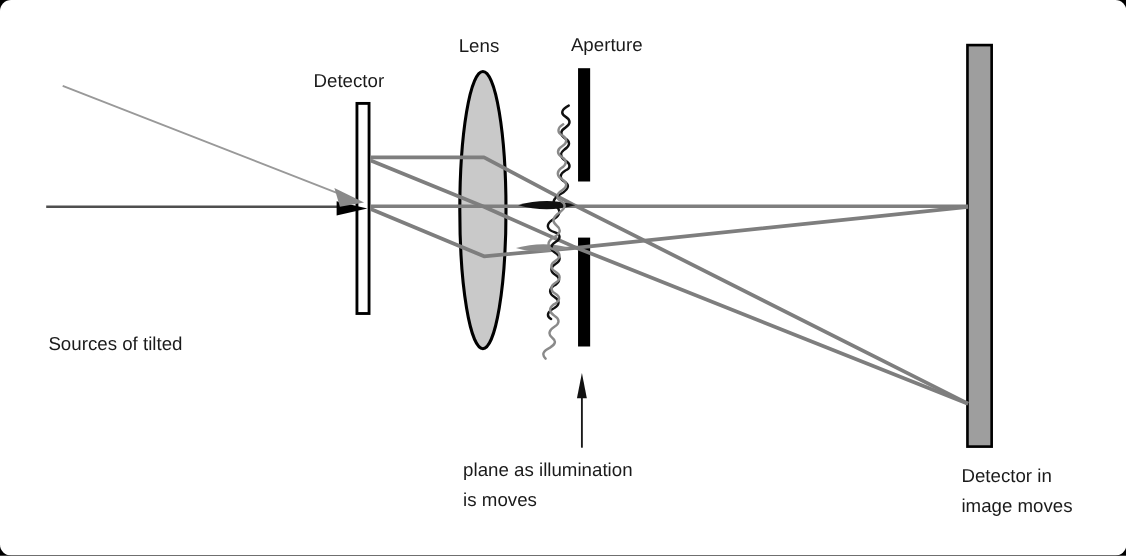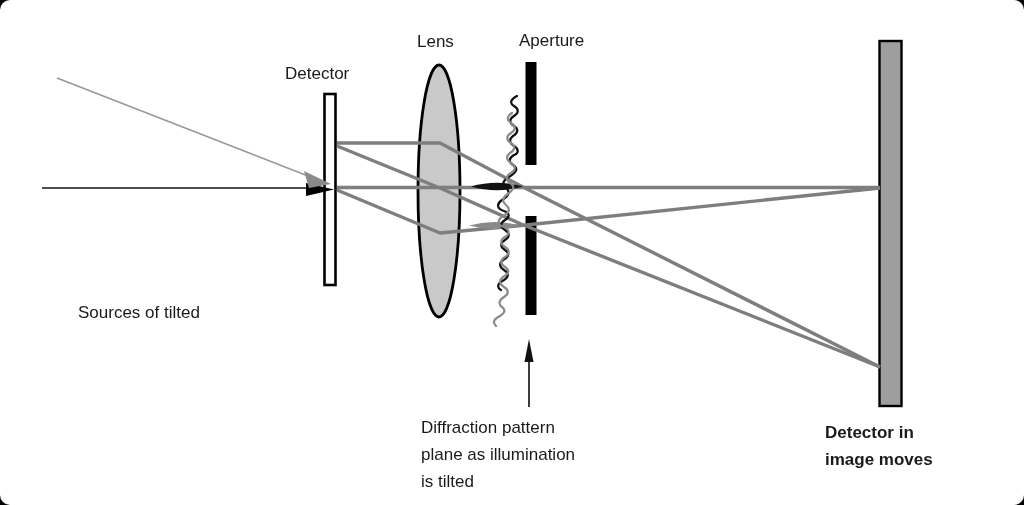--- a/index.html
+++ b/index.html
@@ -23,21 +23,21 @@
     top: 0;
   }
   .lbl {
     position: absolute;
     font-size: 17px;
     line-height: 27px;
     color: #1a1a1a;
     white-space: nowrap;
   }
   .lbl div { white-space: nowrap; }
-  #sources-label { line-height: 28px; margin-left: 34px; }
+  #sources-label { line-height: 28px; }
 </style>
 </head>
 <body>
 
 <div id="canvas">
 
   <svg id="diagram-svg" width="1024" height="505" viewBox="0 0 1024 505">
 
     <ellipse cx="439" cy="191" rx="21" ry="126" stroke="#000" stroke-width="2.8" fill="#c9c9c9"></ellipse>
 
@@ -86,23 +86,22 @@
 
   <div class="lbl" style="left:417px; top:28px;">Lens</div>
 
   <div class="lbl" style="left:487px; top:27px;margin-left:32px;">Aperture</div>
 
   <div class="lbl" id="sources-label" style="left:44px; top:299px;">
     <div>Sources of tilted</div>
   </div>
 
   <div class="lbl" style="left:421px; top:414px;">
-    <div>Diffraction pattern</div>
     <div>plane as illumination</div>
-    <div>is tilted</div>
+    <div>is moves</div>
   </div>
 
-  <div class="lbl" style="left:825px; top:419px;font-weight:bold;">
+  <div class="lbl" style="left:874px; top:419px;">
     <div>Detector in</div>
     <div>image moves</div>
   </div>
 
 </div>
 
 </body></html>

